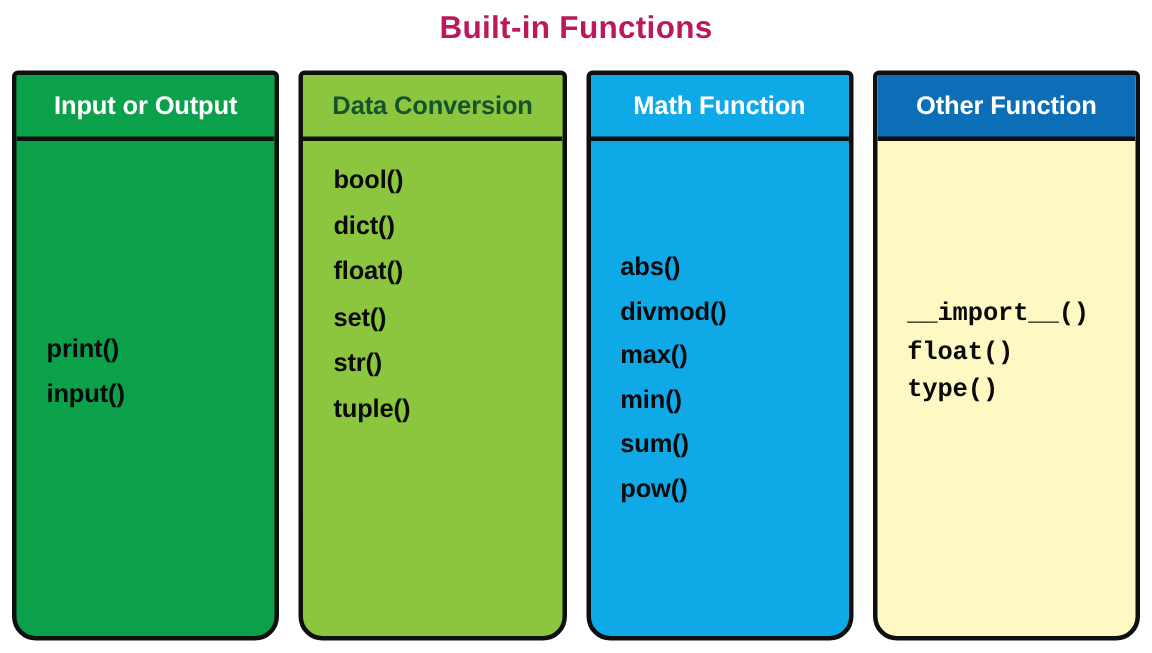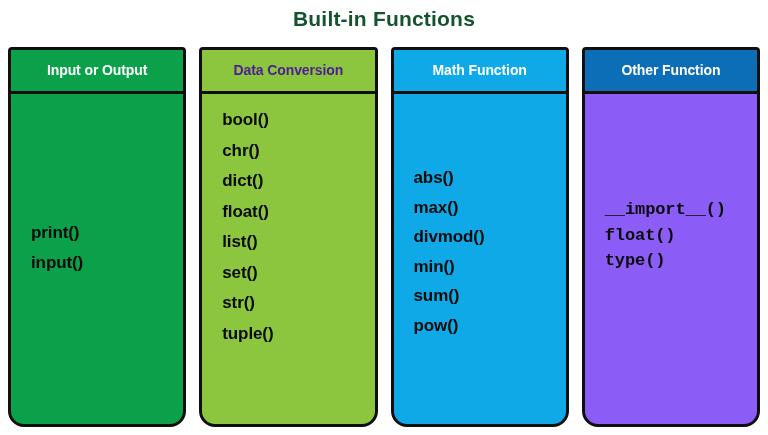--- a/index.html
+++ b/index.html
@@ -16,21 +16,21 @@
   }
 
   #page-title {
     position: absolute;
     top: 4px;
     left: 0;
     width: 768px;
     text-align: center;
     font-size: 21px;
     font-weight: bold;
-    color: #14532d;
+    color: #be185d;
     letter-spacing: 0.2px;
     line-height: 30px;
   }
 
   #columns {
     position: absolute;
     top: 47px;
     left: 8px;
     width: 752px;
     height: 380px;
@@ -48,21 +48,21 @@
     border-radius: 4px 4px 16px 16px;
     box-sizing: border-box;
     overflow: hidden;
   }
 
   .column-header {
     flex: 0 0 auto;
     height: 41px;
     line-height: 41px;
     text-align: center;
-    font-size: 14px;
+    font-size: 17px;
     font-weight: bold;
     color: #ffffff;
     border-bottom: 3px solid #0f0f0f;
     white-space: nowrap;
     letter-spacing: -0.1px;
   }
 
   .column-body {
     flex: 1 1 auto;
     position: relative;
@@ -111,50 +111,48 @@
     <div class="column-header" style="background: rgb(11, 161, 75); color: rgb(255, 255, 255);">Input or Output</div>
     <div class="column-body">
       <ul class="func-list">
         <li class="func-item">print()</li>
         <li class="func-item">input()</li>
       </ul>
     </div>
   </div>
 
   <div class="category-column col-data" style="background: rgb(140, 198, 63);">
-    <div class="column-header" style="background: rgb(140, 198, 63); color: #4c1d95;">Data Conversion</div>
+    <div class="column-header" style="background: rgb(140, 198, 63); color: #14532d;">Data Conversion</div>
     <div class="column-body">
       <ul class="func-list">
         <li class="func-item">bool()</li>
-        <li class="func-item">chr()</li>
         <li class="func-item">dict()</li>
         <li class="func-item">float()</li>
-        <li class="func-item">list()</li>
         <li class="func-item">set()</li>
         <li class="func-item">str()</li>
         <li class="func-item">tuple()</li>
       </ul>
     </div>
   </div>
 
   <div class="category-column col-math" style="background: rgb(15, 169, 232);">
     <div class="column-header" style="background: rgb(15, 169, 232); color: rgb(255, 255, 255);">Math Function</div>
     <div class="column-body">
       <ul class="func-list">
         <li class="func-item">abs()</li>
+        <li class="func-item">divmod()</li>
         <li class="func-item">max()</li>
-        <li class="func-item">divmod()</li>
         <li class="func-item">min()</li>
         <li class="func-item">sum()</li>
         <li class="func-item">pow()</li>
       </ul>
     </div>
   </div>
 
-  <div class="category-column col-other" style="background: #8b5cf6;">
+  <div class="category-column col-other" style="background: #fef9c3;">
     <div class="column-header" style="background: rgb(13, 110, 184); color: rgb(255, 255, 255);">Other Function</div>
     <div class="column-body">
       <ul class="func-list">
         <li class="func-item">__import__()</li>
         <li class="func-item">float()</li>
         <li class="func-item">type()</li>
       </ul>
     </div>
   </div>
 

